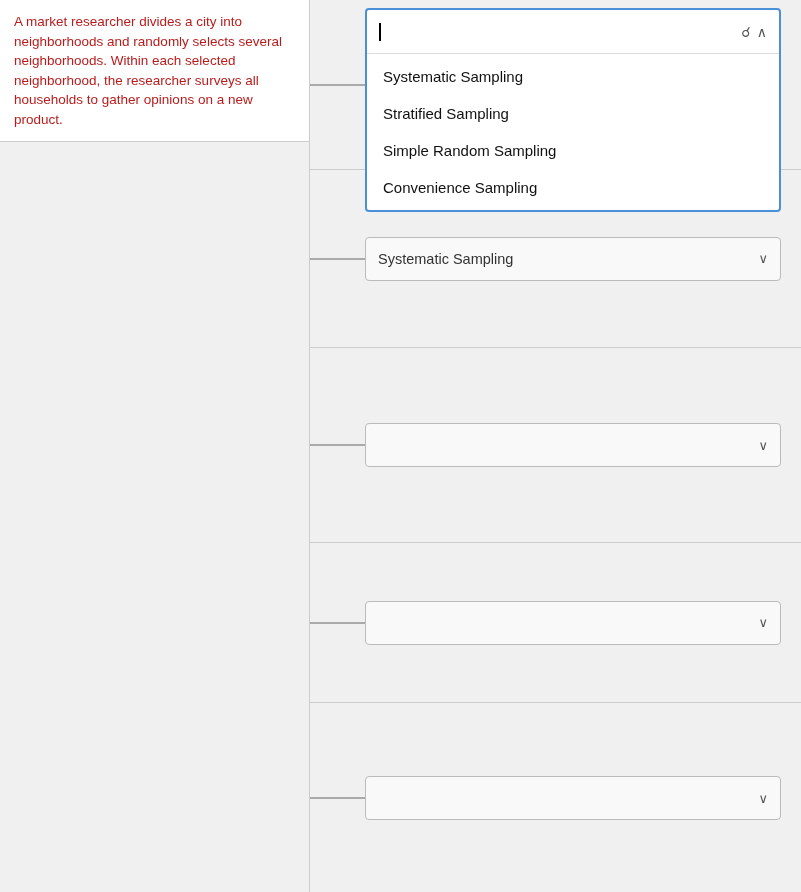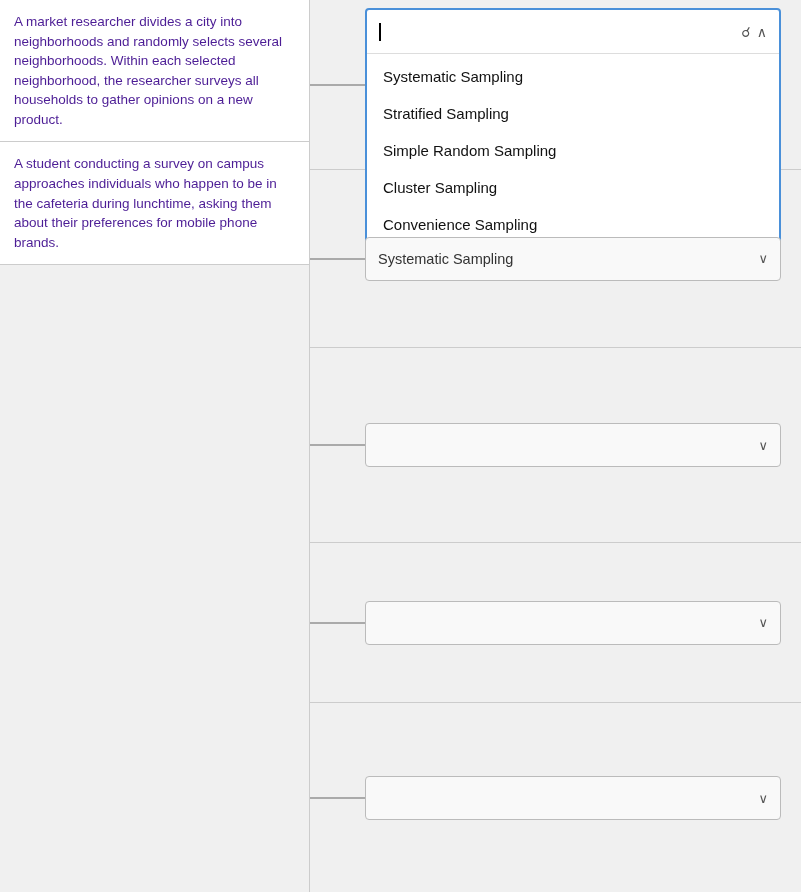--- a/index.html
+++ b/index.html
@@ -24,21 +24,21 @@
       flex-shrink: 0;
       border-right: 1px solid #ccc;
     }
 
     .scenario-cell {
       background: #fff;
       border-bottom: 1px solid #ccc;
       padding: 12px 14px;
       font-size: 13.5px;
       line-height: 1.45;
-      color: #4c1d95;
+      color: #b91c1c;
     }
 
     .right-column {
       flex: 1;
       position: relative;
       display: flex;
       flex-direction: column;
     }
 
     .row-section {
@@ -165,23 +165,20 @@
   </style>
 </head>
 <body>
 
 <div class="main-content">
 
   <div class="left-column">
     <div class="scenario-cell">
       <span>A market researcher divides a city into neighborhoods and randomly selects several neighborhoods. Within each selected neighborhood, the researcher surveys all households to gather opinions on a new product.</span>
     </div>
-    <div class="scenario-cell">
-      <span>A student conducting a survey on campus approaches individuals who happen to be in the cafeteria during lunchtime, asking them about their preferences for mobile phone brands.</span>
-    </div>
   </div>
 
   <div class="right-column">
 
     <div class="row-section row-section-1">
       <div class="connector-line"></div>
       <div class="dropdown-container row-1-dropdown" style="top: 8px; transform: none;">
         <div class="dropdown-open">
           <div class="dropdown-header">
             <div class="dropdown-cursor"></div>
@@ -194,23 +191,20 @@
             <div class="dropdown-item">
               <span>Systematic Sampling</span>
             </div>
             <div class="dropdown-item">
               <span>Stratified Sampling</span>
             </div>
             <div class="dropdown-item">
               <span>Simple Random Sampling</span>
             </div>
             <div class="dropdown-item">
-              <span>Cluster Sampling</span>
-            </div>
-            <div class="dropdown-item">
               <span>Convenience Sampling</span>
             </div>
           </div>
         </div>
       </div>
     </div>
 
     <div class="row-section row-section-2">
       <div class="connector-line"></div>
       <div class="dropdown-container" style="position: absolute; left: 55px; right: 20px; top: 50%; transform: translateY(-50%);">

